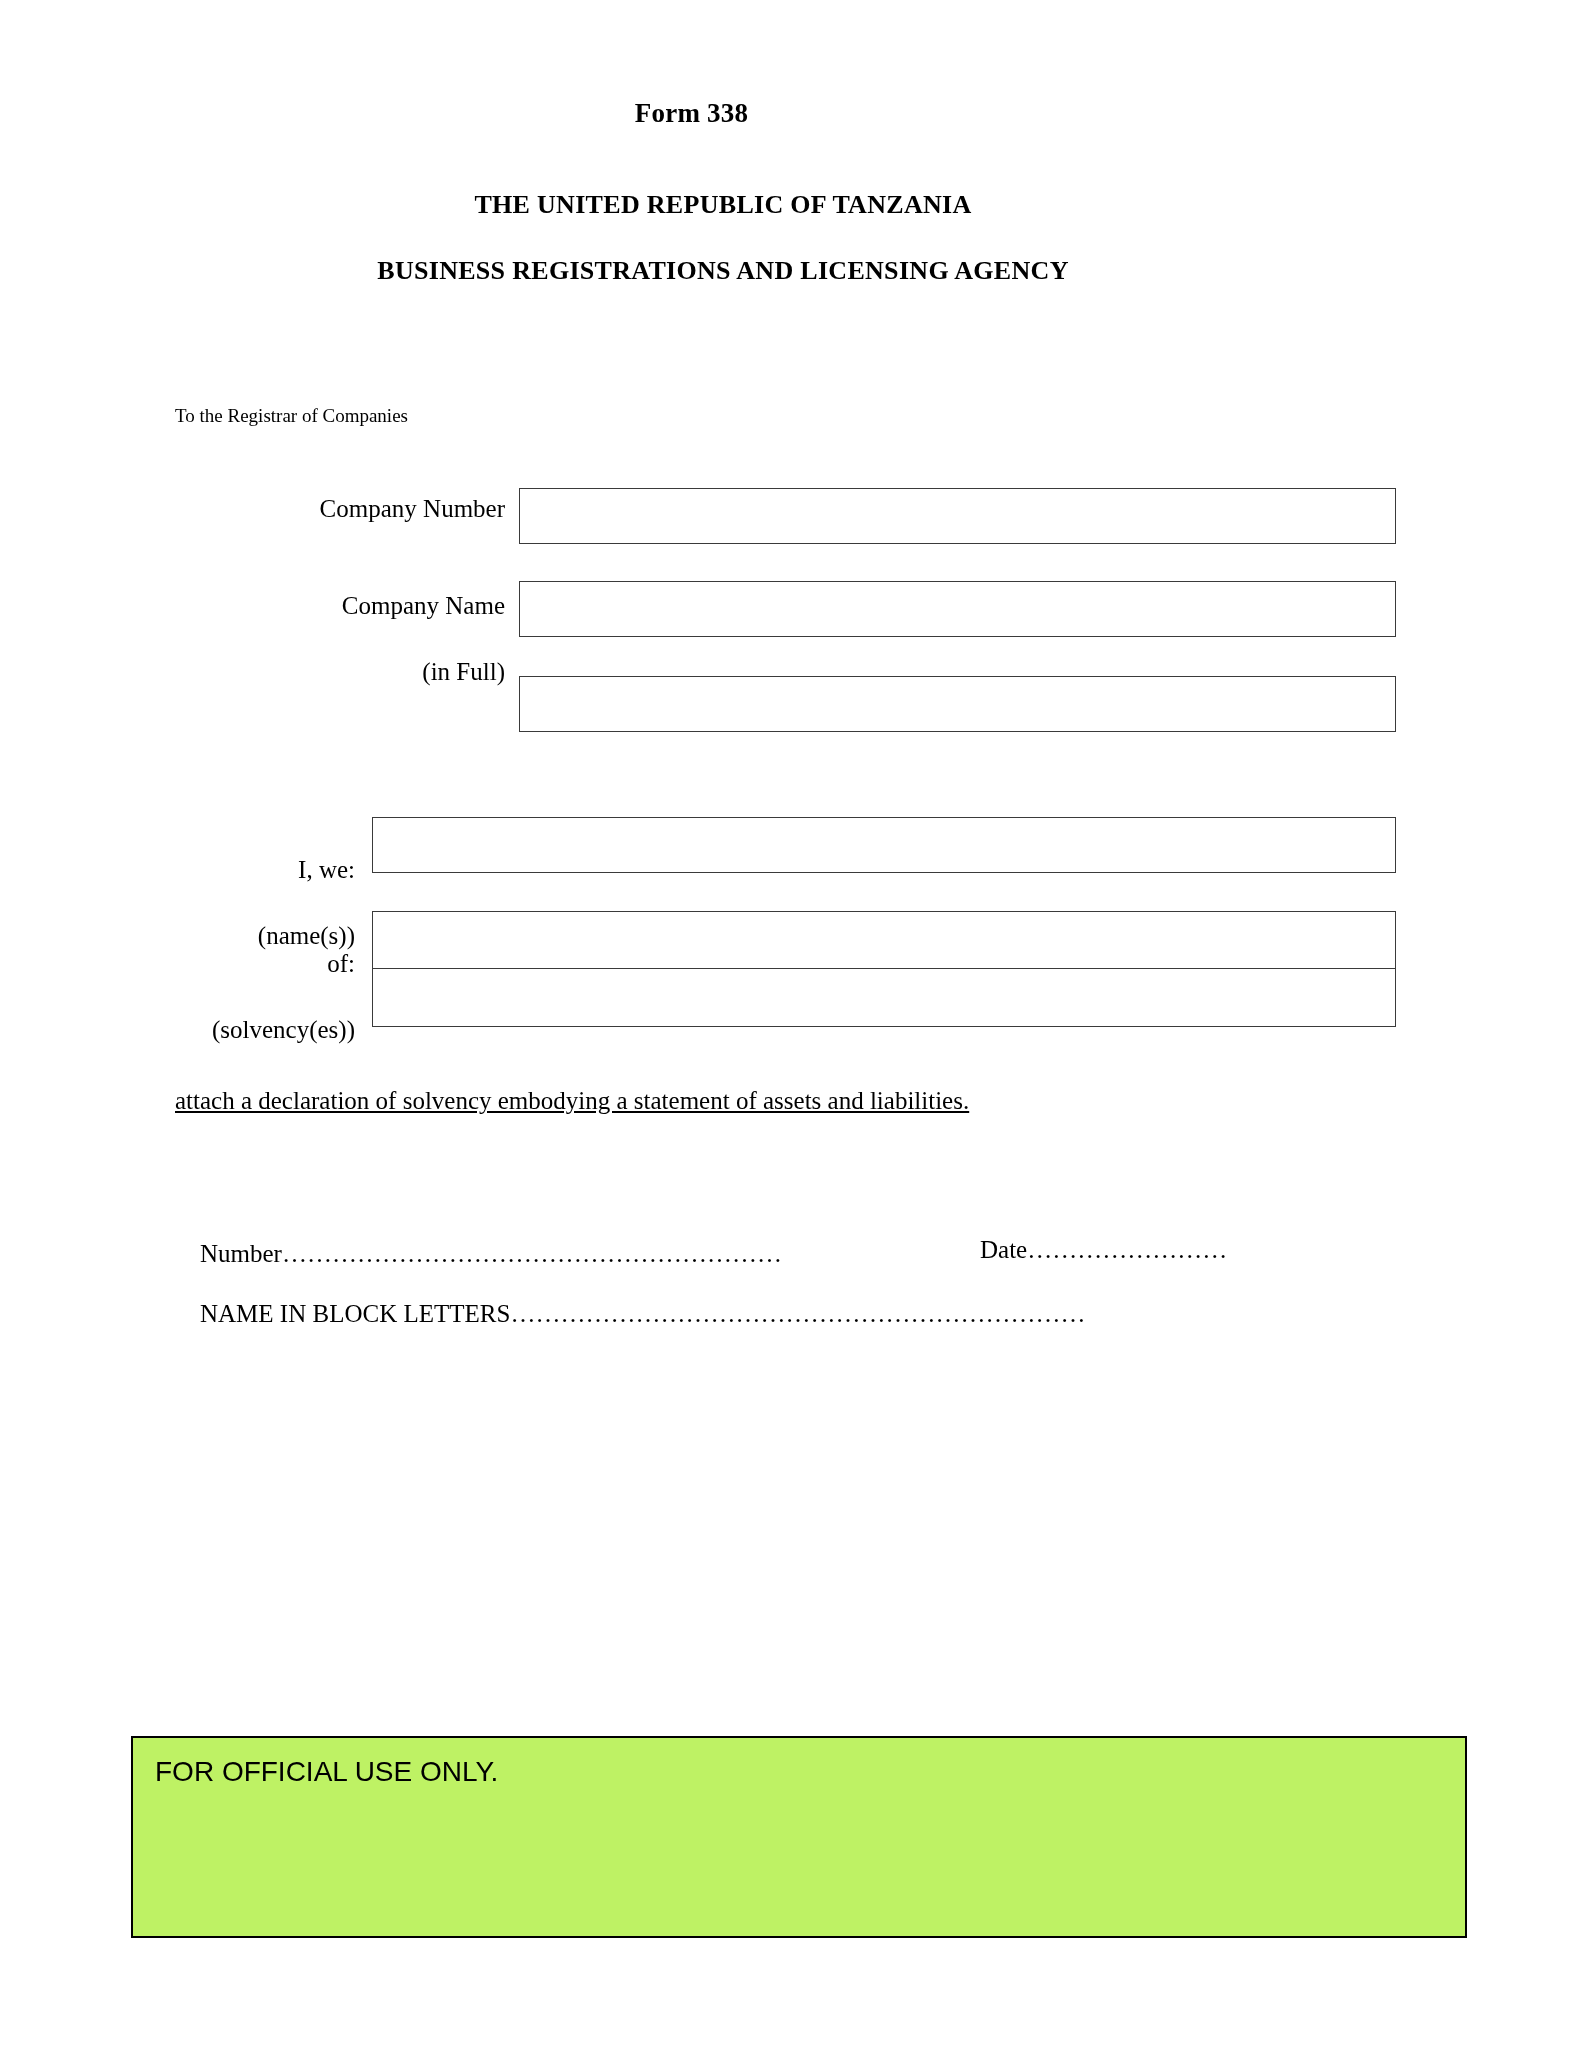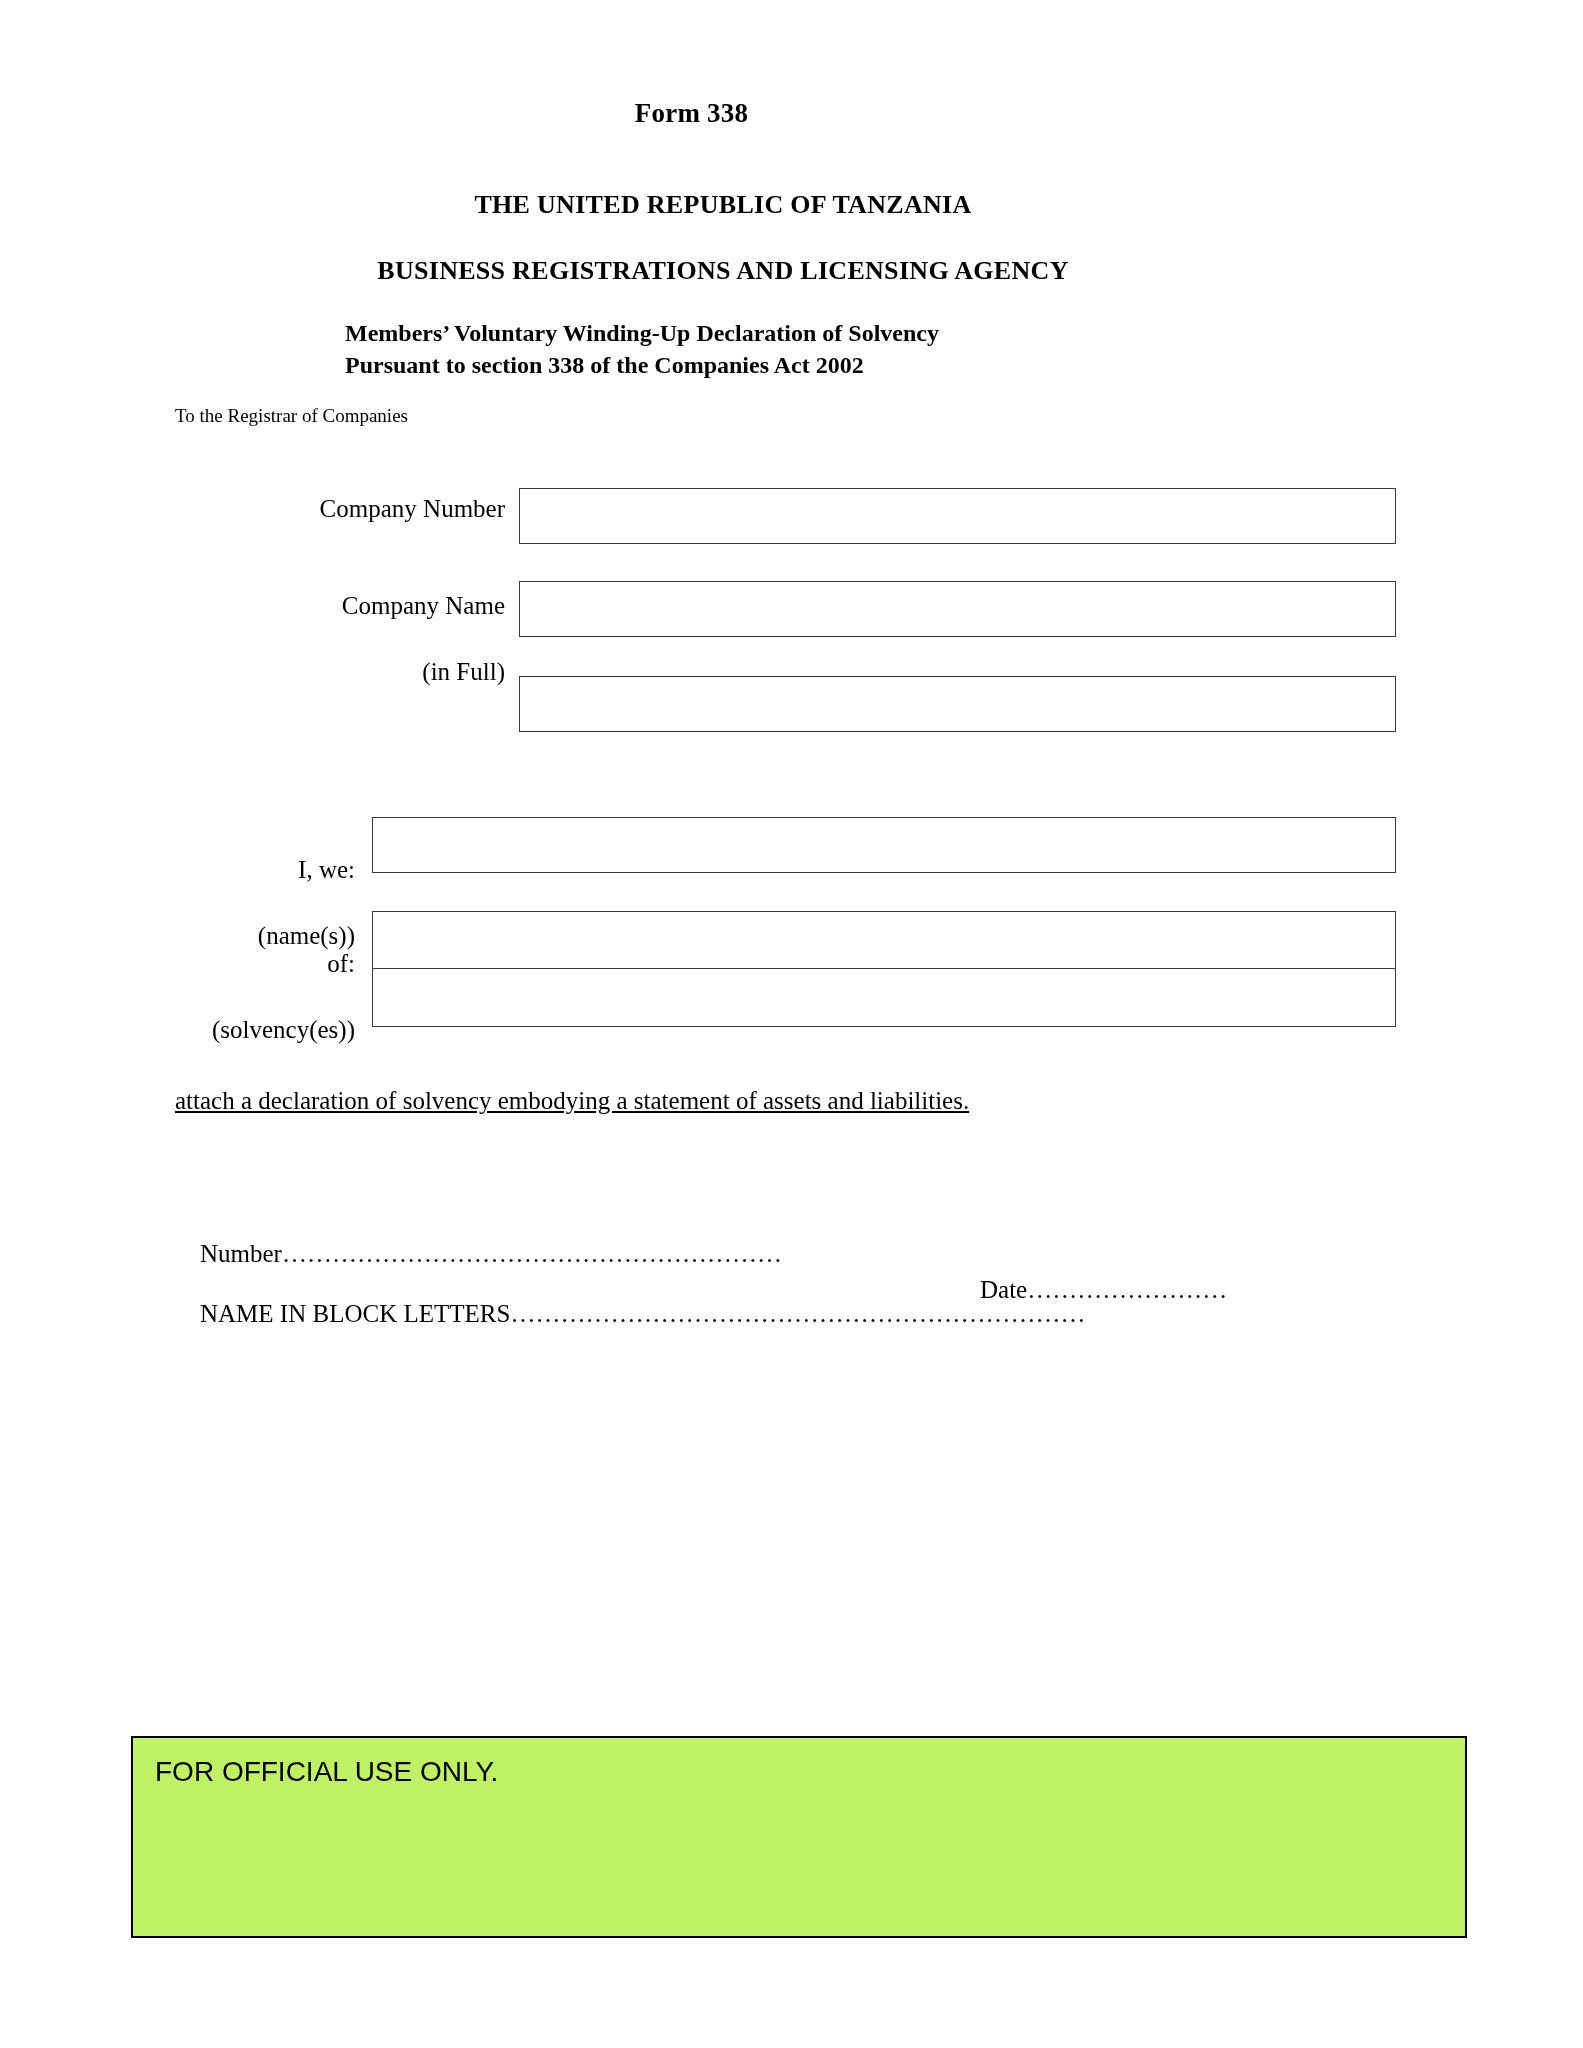--- a/index.html
+++ b/index.html
@@ -106,21 +106,21 @@
     text-decoration: underline;
   }
 
   
   .sig-line {
     position: absolute;
     font-size: 25px;
     white-space: pre;
   }
   .sig-signed { top: 1212px; left: 175px; }
-  .sig-date   { top: 1248px; left: 955px; }
+  .sig-date   { top: 1208px; left: 955px; }
   .sig-name   { top: 1272px; left: 175px; }
 
   
   .official-box {
     position: absolute;
     left: 131px;
     top: 1736px;
     width: 1336px;
     height: 202px;
     border: 2.5px solid #000000;
@@ -141,24 +141,20 @@
 
 <div class="page">
 
   <div class="form-number">Form 338</div>
 
   <div class="heading-block">
     <div class="heading-1">THE UNITED REPUBLIC OF TANZANIA</div>
     <div class="heading-2">BUSINESS REGISTRATIONS AND LICENSING AGENCY</div>
   </div>
 
-  <div class="subtitle-block">
-    <div>Members’ Voluntary Winding-Up Declaration of Solvency</div>
-    <div>Pursuant to section 338 of the Companies Act 2002</div>
-  </div>
 
   <div class="registrar">To the Registrar of Companies</div>
 
   <div class="field">
     <div class="field-label" style="left:175px; top:492px; width:330px;">Company Number</div>
     <div class="field-box" style="left:519px; top:488px; width:877px; height:56px;"></div>
   </div>
 
   <div class="field">
     <div class="field-label" style="left:175px; top:556px; width:330px;">

